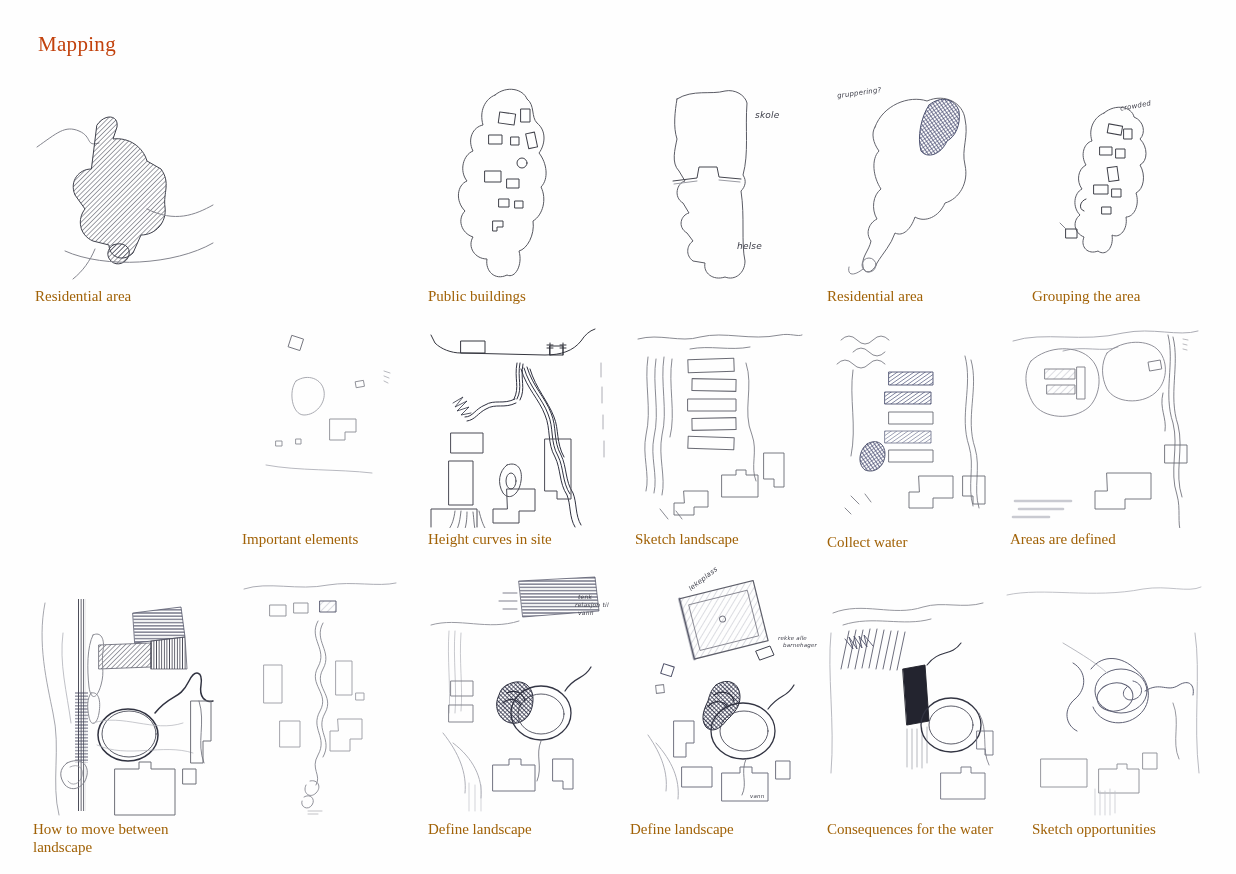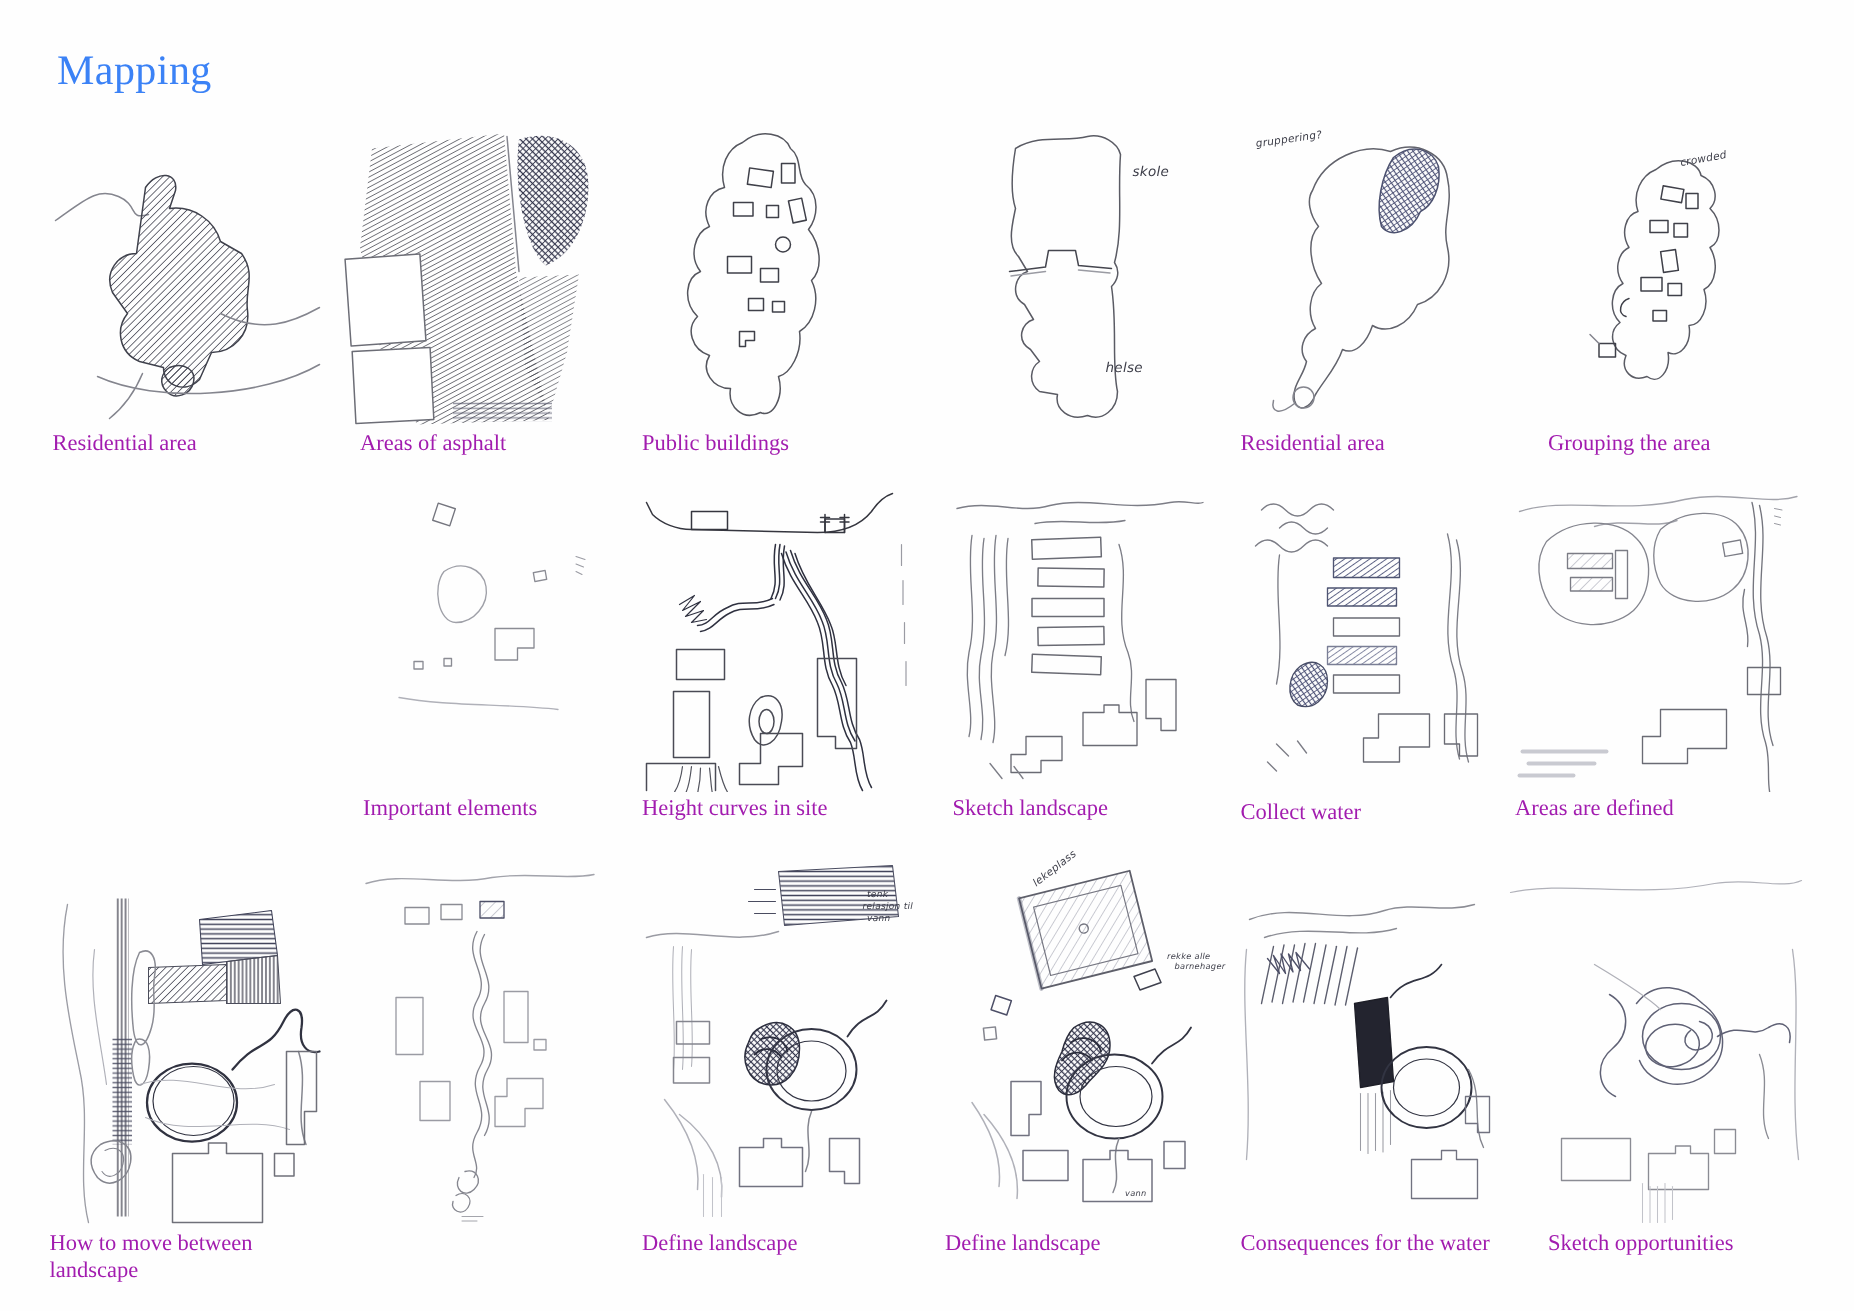--- a/index.html
+++ b/index.html
@@ -1,22 +1,22 @@
 <!DOCTYPE html>
 <html><head>
 <meta charset="utf-8">
 <style>
   html,body{margin:0;padding:0;background:#ffffff;}
   .page{position:relative;width:1236px;height:874px;background:#fefefe;
         font-family:"Liberation Serif",serif;overflow:hidden;}
-  .page-title{position:absolute;left:38px;top:32px;font-size:28px;color:#3b82f6;
+  .page-title{position:absolute;left:38px;top:32px;font-size:21px;color:#c2410c;
         letter-spacing:.3px;}
   .cell{position:absolute;margin:0;}
   .cell svg{display:block;}
-  figcaption{font-size:15px;color:#a21caf;line-height:1.18;margin-top:3px;}
+  figcaption{font-size:15px;color:#a16207;line-height:1.18;margin-top:3px;}
   .hand{position:absolute;font-family:"DejaVu Sans",sans-serif;font-style:italic;
         color:#3c3d48;white-space:nowrap;letter-spacing:.2px;}
   .h9{font-size:9px;text-align:right;} .h7{font-size:7px;} .h6{font-size:6px;} .h5{font-size:5.5px;}
 </style>
 </head>
 <body>
 
 <div class="page">
   <div class="page-title">Mapping</div>
 
@@ -56,32 +56,20 @@
       <path stroke="#84858e" d="M2,62 C22,48 30,40 44,46 C58,52 50,62 64,58"></path>
       <path fill="url(#hd45)" stroke="#3f414c" d="M62,40 c8,-12 22,-10 20,2 l-4,12 c16,-2 30,8 34,22 l14,8 c10,14 2,24 4,38 c2,16 -10,28 -24,28 l-8,18 c-10,10 -24,4 -24,-8 l-16,-4 c-14,-6 -16,-22 -8,-32 l-10,-14 c-6,-14 4,-26 16,-26 z"></path>
       <path fill="url(#hd45)" stroke="#3f414c" d="M78,160 c10,-4 18,2 16,10 c-2,8 -12,12 -18,6 c-5,-5 -4,-12 2,-16 z"></path>
       <path stroke="#84858e" d="M112,124 C140,138 160,130 178,120"></path>
       <path stroke="#84858e" d="M30,166 C70,184 140,180 178,158"></path>
       <path stroke="#84858e" d="M60,164 C55,176 48,186 38,194"></path>
     </svg>
     <figcaption>Residential area</figcaption>
   </figure>
 
-  <figure class="cell" style="left:218px;top:85px;width:185px">
-    <svg width="185" height="200" viewBox="0 0 185 200" stroke="#4a4b55" stroke-width="1" fill="none" stroke-linecap="round" stroke-linejoin="round">
-      <path fill="url(#hsteep)" stroke="none" d="M30,14 L118,4 L126,96 L148,195 L60,198 L36,150 L22,80 Z"></path>
-      <path fill="url(#hx)" stroke="none" d="M128,8 C152,0 172,12 174,34 C176,58 166,84 146,92 C132,82 124,38 128,8 Z"></path>
-      <path fill="url(#hsteep)" stroke="none" d="M128,100 L168,98 L160,150 L148,192 L132,160 Z" opacity=".85"></path>
-      <rect x="14" y="86" width="50" height="58" fill="#ffffff" stroke="#6c6d76" transform="rotate(-4 39 115)"></rect>
-      <rect x="18" y="148" width="52" height="48" fill="#ffffff" stroke="#6c6d76" transform="rotate(-3 44 172)"></rect>
-      <rect x="84" y="182" width="66" height="14" fill="url(#hh)" stroke="none" opacity=".55"></rect>
-      <path stroke="#84858e" d="M120,6 L128,96"></path>
-    </svg>
-    <figcaption style="padding-left:22px">Areas of asphalt</figcaption>
-  </figure>
 
   <figure class="cell" style="left:423px;top:85px;width:185px">
     <svg width="185" height="200" viewBox="0 0 185 200" stroke="#3f4049" stroke-width="1" fill="none" stroke-linecap="round" stroke-linejoin="round">
       <path stroke="#55565e" d="M72,10 C84,0 100,4 104,14 C112,20 108,32 114,38 C124,46 122,60 116,68 C124,78 126,94 118,102 C124,114 120,130 110,136 C112,150 104,164 96,166 C100,180 92,194 84,190 C72,196 62,186 64,174 C52,174 44,162 50,152 C38,148 34,134 42,126 C32,116 34,100 44,96 C36,86 40,70 50,66 C44,54 50,42 60,40 C56,26 62,14 72,10 Z"></path>
       <rect x="76" y="28" width="16" height="11" transform="rotate(8 84 33)"></rect>
       <rect x="98" y="24" width="9" height="13"></rect>
       <rect x="66" y="50" width="13" height="9"></rect>
       <rect x="88" y="52" width="8" height="8"></rect>
       <rect x="104" y="48" width="9" height="15" transform="rotate(-12 108 55)"></rect>
       <circle cx="99" cy="78" r="5"></circle>

